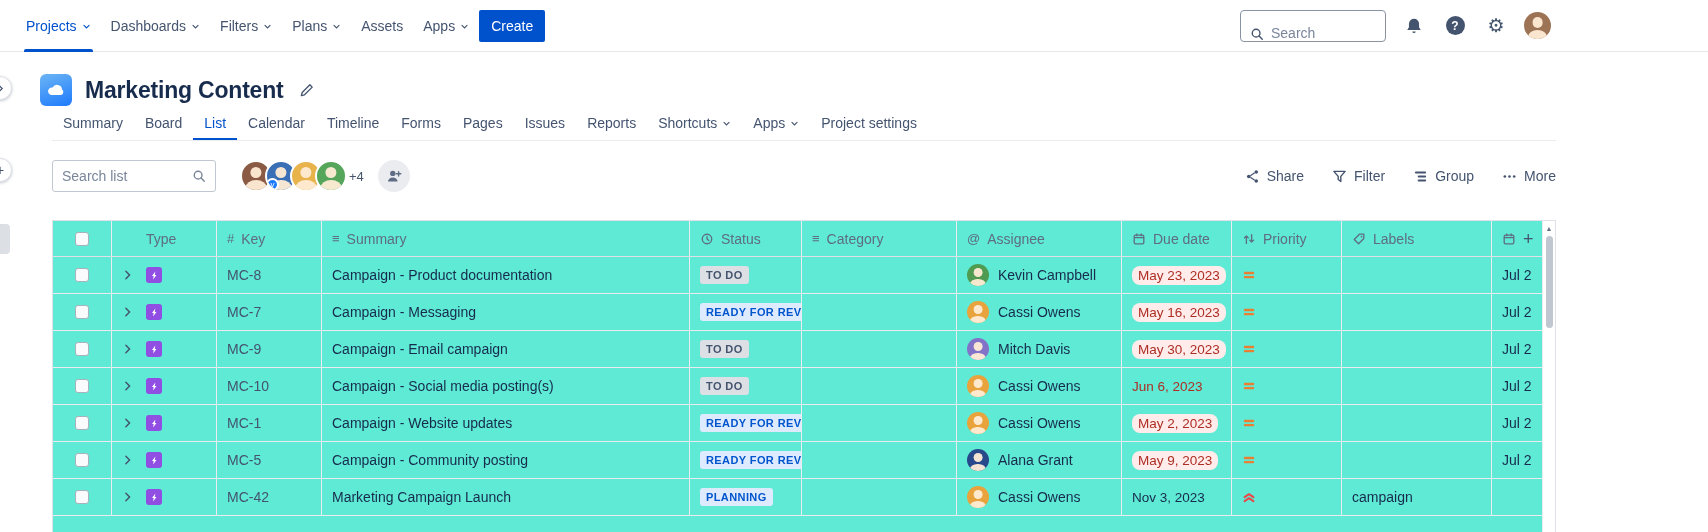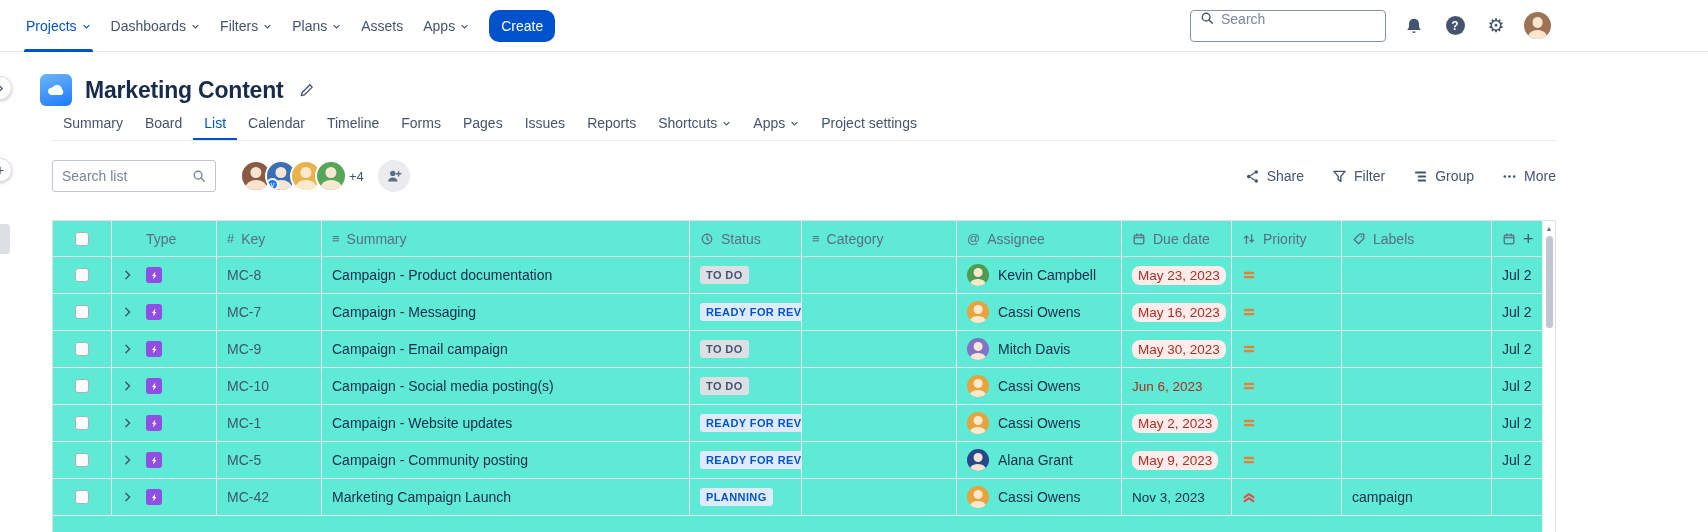--- a/index.html
+++ b/index.html
@@ -11,24 +11,24 @@
   .topnav { position:absolute; top:0; left:0; width:1708px; height:52px;
     display:flex; align-items:center; padding:0 157px 0 16px; border-bottom:1px solid #E6E8EC; background:#fff; }
   .nav-items { display:flex; align-items:center; height:52px; }
   .nav-item { position:relative; height:52px; display:flex; align-items:center; gap:5px;
     padding:0 10px; font-size:14px; font-weight:500; color:#44546F; background:none; border:none; cursor:pointer;
     font-family:inherit; }
   .nav-item.active { color:#0052CC; }
   .nav-item.active::after { content:""; position:absolute; left:8px; right:8px; bottom:0; height:3px;
     background:#0052CC; border-radius:2px 2px 0 0; }
   .chev { display:flex; align-items:center; margin-top:1px; }
-  .create-btn { margin-left:10px; height:32px; padding:0 12px; background:#0052CC; color:#fff;
-    border:none; border-radius:10px; font-size:14px; font-weight:500; cursor:pointer; font-family:inherit; }
+  .create-btn { height:32px; padding:0 12px; background:#0052CC; color:#fff;
+    border:none; border-radius:2px; font-size:14px; font-weight:500; cursor:pointer; font-family:inherit; }
   .nav-right { margin-left:auto; display:flex; align-items:center; gap:15px; }
-  .nav-search { display:flex; align-items:flex-start; gap:7px; width:196px; height:32px;
+  .nav-search { display:flex; align-items:flex-end; gap:7px; width:146px; height:32px;
     border:1px solid #8993A4; border-radius:4px; padding:0 9px; background:#fff; }
   .nav-search input { border:none; outline:none; width:100%; font-size:14px; color:#172B4D; font-family:inherit; }
   .nav-search input::placeholder { color:#7A869A; }
   .icon-btn { display:flex; align-items:center; justify-content:center; width:26px; height:26px;
     background:none; border:none; cursor:pointer; color:#44546F; }
   .help-circle { width:19px; height:19px; border-radius:50%; background:#44546F; color:#fff;
     font-size:12px; font-weight:700; display:flex; align-items:center; justify-content:center; }
   .gear-glyph { font-size:19px; line-height:1; color:#44546F; }
   .nav-avatar { width:27px; height:27px; background:#9C7355; border:none; cursor:pointer; }
 

